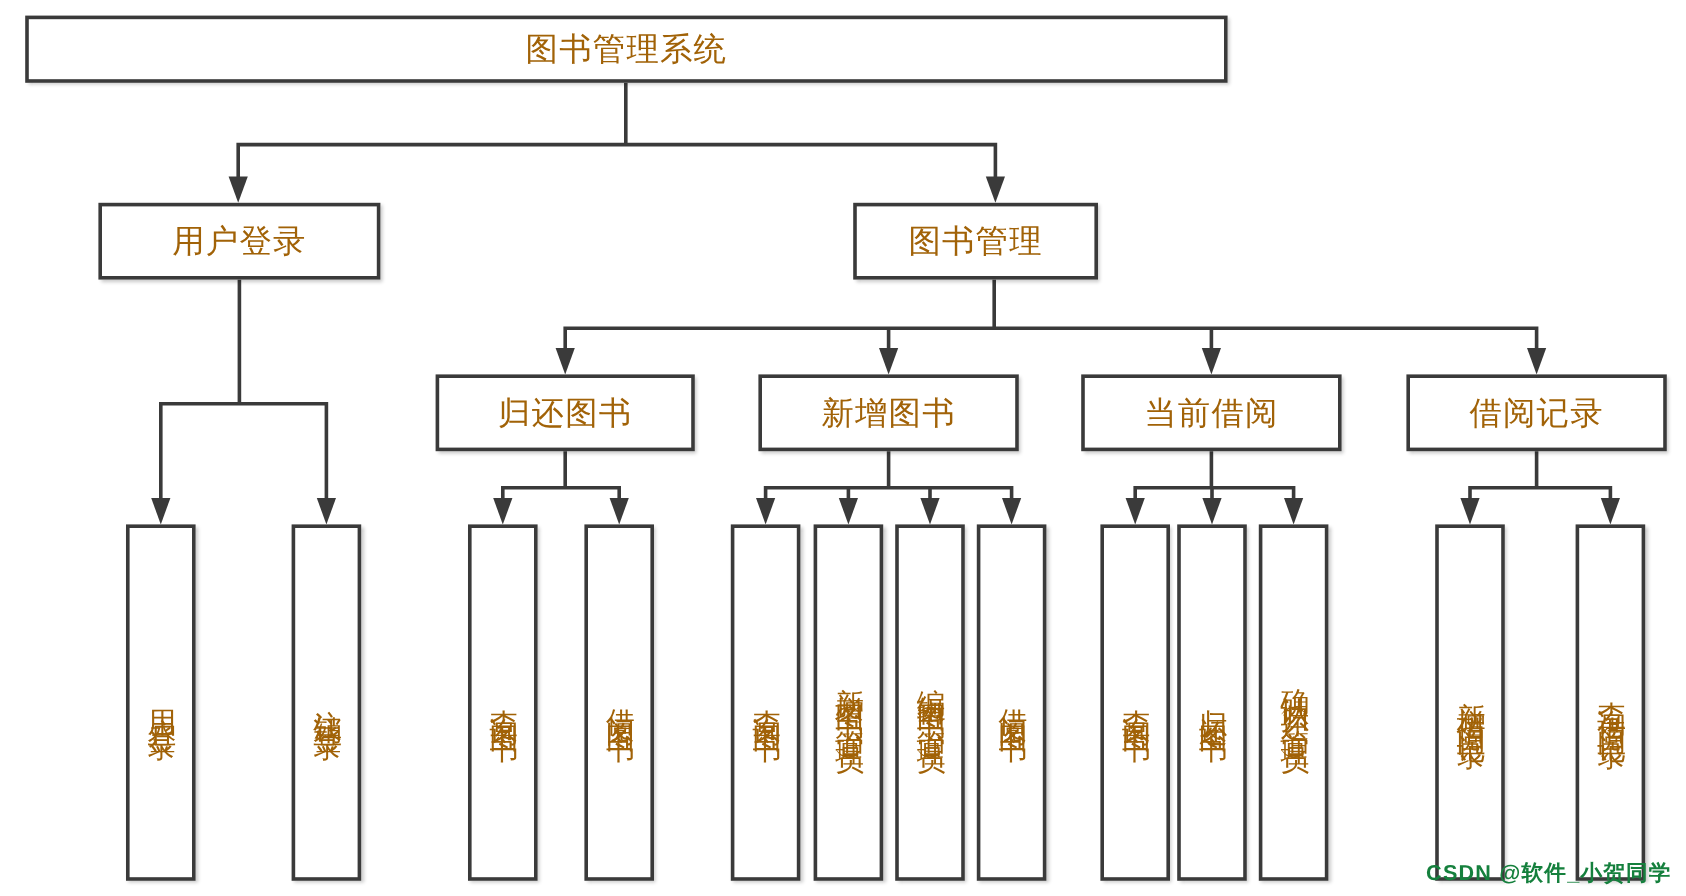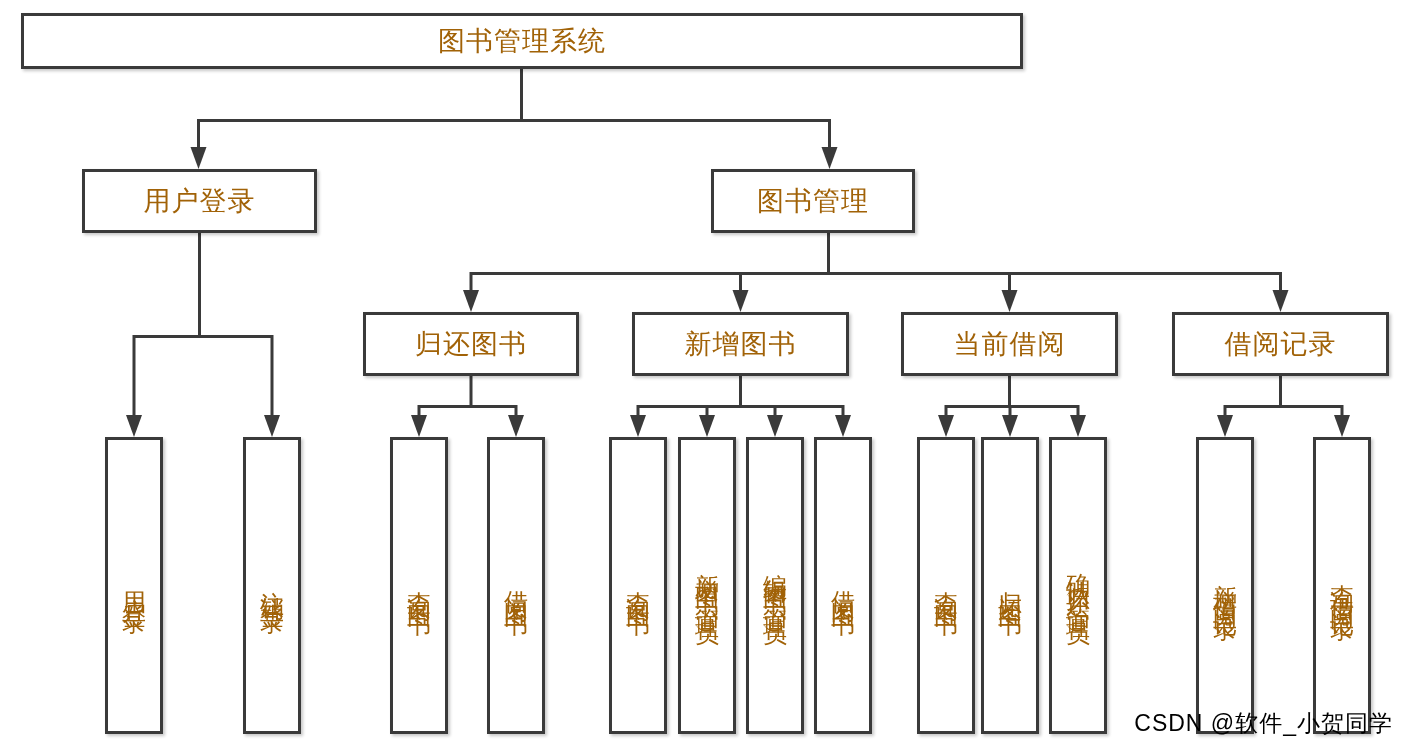--- a/index.html
+++ b/index.html
@@ -33,24 +33,25 @@
     writing-mode:vertical-rl;
     text-orientation:mixed;
     font-size:24px;
     letter-spacing:7px;
     line-height:1;
   }
   .watermark {
     position:absolute;
     right:12px;
     bottom:8px;
-    font-size:23px;
+    font-size:18px;
     letter-spacing:1px;
-    color:#000000;
+    color:#15803d;
     white-space:nowrap;
+    font-weight:bold;
   }
 </style>
 </head>
 <body>
 
 <div class="stage">
 
   <svg class="connectors" viewBox="0 0 1405 747" xmlns="http://www.w3.org/2000/svg">
     <g stroke="#3a3a3a" stroke-width="3" fill="none" stroke-linecap="square">
 

